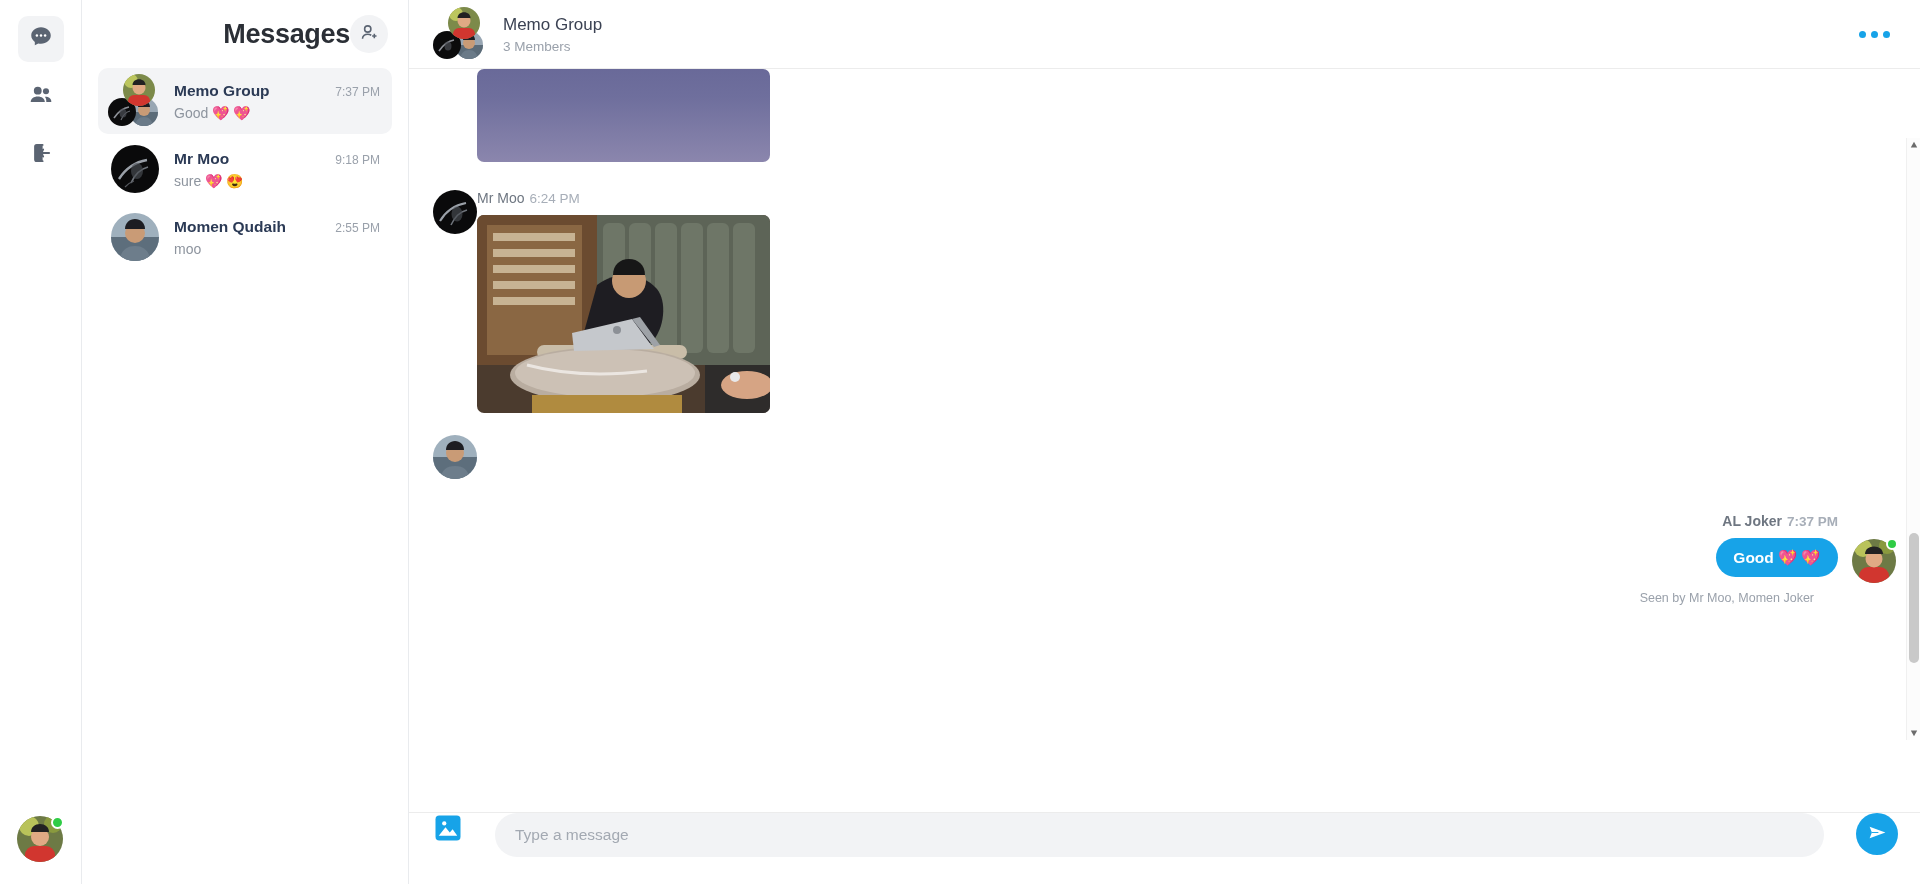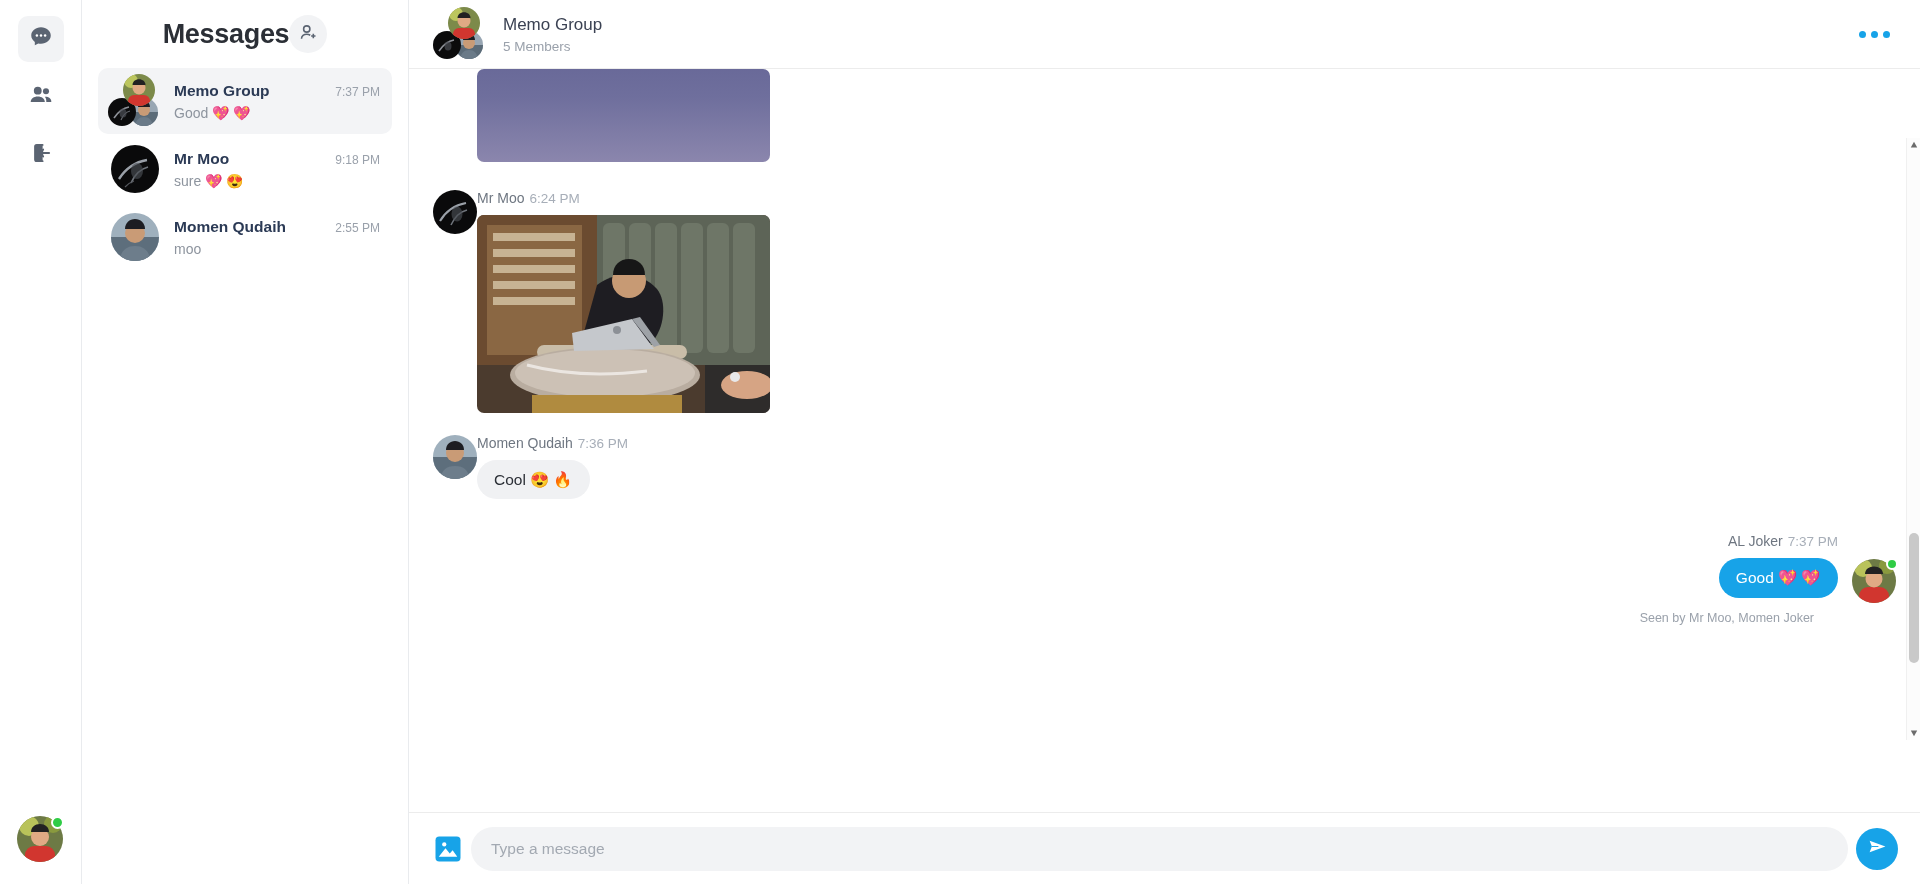--- a/index.html
+++ b/index.html
@@ -45,21 +45,21 @@
   }
 
   
   .list-panel {
     width: 327px; flex: 0 0 327px; height: 884px;
     background: #ffffff;
     border-right: 1px solid #e9ebee;
     padding: 0 16px;
   }
   .list-head {
-    display: flex; align-items: center; justify-content: center;
+    display: flex; align-items: center; justify-content: flex-end;
     height: 68px; padding: 0 4px;
   }
   .list-title {
     font-size: 27px; font-weight: bold; color: #2b2f36;
     letter-spacing: -0.3px;
   }
   .new-chat-btn {
     width: 38px; height: 38px; border-radius: 50%;
     background: #f2f3f5;
     display: flex; align-items: center; justify-content: center;
@@ -124,41 +124,41 @@
 
   
   .msgs {
     flex: 1 1 auto; overflow: hidden; position: relative;
     padding: 0 24px 8px 24px;
   }
   .msg-row { display: flex; margin-bottom: 22px; }
   .msg-row.out { justify-content: flex-end; }
   .msg-av { width: 44px; height: 44px; border-radius: 50%; overflow: hidden; flex: 0 0 44px; }
   .msg-col { }
-  .msg-col.out-col { margin-left: 0; margin-right: 14px; text-align: right; }
+  .msg-col.out-col { margin-left: 0; margin-right: 14px; text-align: right; font-weight: bold; }
   .msg-meta { font-size: 14px; color: #8d949e; margin-bottom: 9px; }
   .msg-meta .who { color: #6e7681; }
   .msg-meta .t { color: #a7aeb8; margin-left: 5px; font-size: 13.5px; }
   .bubble {
     display: inline-block; border-radius: 20px;
     padding: 10px 17px; font-size: 15.5px; line-height: 1.25;
     background: #f0f1f3; color: #2b2f36; max-width: 560px; text-align: left;
   }
   .bubble.me { background: #17a3e8; color: #ffffff; }
   .msg-img { border-radius: 7px; overflow: hidden; display: block; }
   .seen { font-size: 12.5px; color: #9aa1ab; text-align: right; margin-top: 8px; padding-right: 82px; }
   .out-av-wrap { position: relative; width: 44px; height: 44px; flex: 0 0 44px; }
 
   
   .composer {
     flex: 0 0 72px; height: 72px;
-    display: flex; align-items: center;
+    display: flex; 
     padding: 0 22px 0 24px;
     border-top: 1px solid #ececec;
-    gap: 8px;
+    gap: 32px;
   }
   .img-btn { width: 30px; height: 30px; cursor: pointer; flex: 0 0 30px; }
   .msg-input {
     flex: 1 1 auto; height: 44px;
     background: #f2f3f5; border: none; border-radius: 22px;
     padding: 0 20px; font-size: 15.5px; color: #2b2f36;
     font-family: "Liberation Sans", sans-serif; outline: none;
   }
   .msg-input::placeholder { color: #a3a9b2; }
   .send-btn {
@@ -354,21 +354,21 @@
             <rect width="28" height="28" fill="#98a6b3"></rect>
               <rect y="14" width="28" height="14" fill="#5b6b78"></rect>
             <circle cx="14" cy="12" r="6" fill="#c99b76"></circle>
             <path d="M8 9c0-3.8 2.8-6 6-6s6 2.2 6 6z" fill="#1d1d22"></path>
             <path d="M5 28c1-6 4-9 9-9s8 3 9 9z" fill="#6a7a88"></path>
           </svg>
         </div>
       </div>
       <div class="chat-head-text">
         <div class="chat-head-name">Memo Group</div>
-        <div class="chat-head-sub">5 Members</div>
+        <div class="chat-head-sub">3 Members</div>
       </div>
       <div class="more-btn">
         <span style="display:flex;gap:5px;">
           <i></i>
             <i></i>
             <i></i>
         </span>
       </div>
     </div>
 
@@ -451,26 +451,20 @@
         <div class="msg-row">
           <div class="msg-av">
             <svg class="ph" viewBox="0 0 44 44" preserveAspectRatio="xMidYMid slice">
               <rect width="44" height="44" fill="#9fb0bd"></rect>
                 <rect y="22" width="44" height="22" fill="#5d6e7c"></rect>
               <circle cx="22" cy="18" r="9" fill="#c99b76"></circle>
               <path d="M13 15c0-5.5 4-9 9-9s9 3.5 9 9z" fill="#1d1d22"></path>
               <path d="M7 44c2-9 6-13 15-13s13 4 15 13z" fill="#6d7d8b"></path>
             </svg>
           </div>
-          <div class="msg-col">
-            <div class="msg-meta">
-              <span class="who">Momen Qudaih</span><span class="t">7:36 PM</span>
-            </div>
-            <div class="bubble">Cool 😍 🔥</div>
-          </div>
         </div>
 
         <div class="msg-row out" style="margin-bottom:6px;margin-top:34px;">
           <div class="msg-col out-col">
             <div class="msg-meta">
               <span class="who">AL Joker</span><span class="t">7:37 PM</span>
             </div>
             <div class="bubble me">Good 💖 💖</div>
           </div>
           <div class="out-av-wrap" style="margin-top:26px;">

